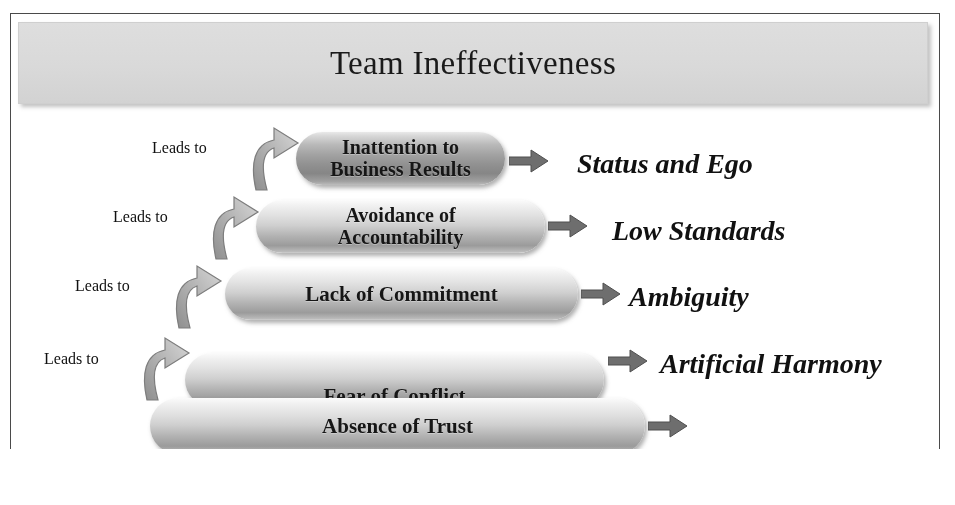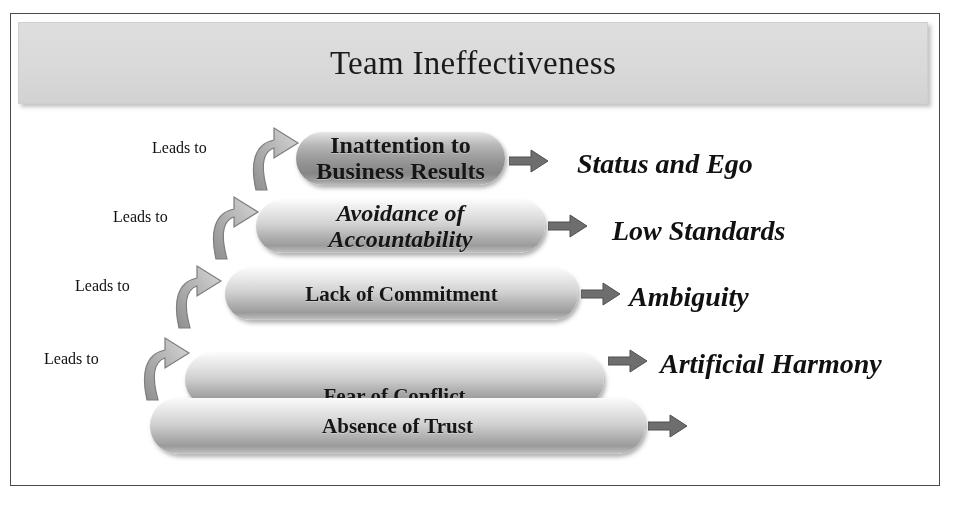--- a/index.html
+++ b/index.html
@@ -3,21 +3,21 @@
 <meta charset="utf-8">
 <style>
   html, body {
     margin: 0;
     padding: 0;
     background: #ffffff;
   }
   #canvas {
     position: relative;
     width: 955px;
-    height: 505px;
+    height: 449px;
     background: #ffffff;
     font-family: "Liberation Serif", serif;
     overflow: hidden;
   }
   
   #frame {
     position: absolute;
     left: 10px;
     top: 13px;
     width: 930px;
@@ -81,21 +81,21 @@
   .bar-label {
     font-family: "Liberation Serif", serif;
     font-weight: bold;
     font-size: 21px;
     color: #161616;
     text-align: center;
     line-height: 1.06;
     padding: 0 10px;
     text-shadow: 0 1px 0 rgba(255,255,255,0.28);
   }
-  .bar-label.two-line { font-size: 24px; }
+  .bar-label.two-line { font-size: 20px; }
 
   
   .leads-to {
     position: absolute;
     font-family: "Liberation Serif", serif;
     font-size: 16px;
     color: #111111;
     white-space: nowrap;
   }
   
@@ -160,21 +160,21 @@
     <defs>
       <linearGradient id="cg2" x1="0" y1="1" x2="1" y2="0">
         <stop offset="0%" stop-color="#8e8e8e"></stop>
         <stop offset="55%" stop-color="#b6b6b6"></stop>
         <stop offset="100%" stop-color="#d7d7d7"></stop>
       </linearGradient>
     </defs>
     <path d="M16,66 C10,40 14,20 34,16 L34,4 L58,19 L34,34 L34,24 C22,28 21,44 27,66 Z" fill="url(#cg2)" stroke="#7d7d7d" stroke-width="1.2"></path>
   </svg>
 
-  <div class="bar" style="left:256px; top:200px; width:289px; height:53px;font-style:italic;">
+  <div class="bar" style="left:256px; top:200px; width:289px; height:53px;">
     <div class="bar-label two-line">
       <div>Avoidance of</div>
       <div>Accountability</div>
     </div>
   </div>
 
   <svg class="right-arrow" style="left:548px; top:214px;" width="40" height="24" viewBox="0 0 40 24">
     <path d="M0,8 L22,8 L22,1 L39,12 L22,23 L22,16 L0,16 Z" fill="#6e6e6e" stroke="#4f4f4f" stroke-width="1"></path>
   </svg>
 

